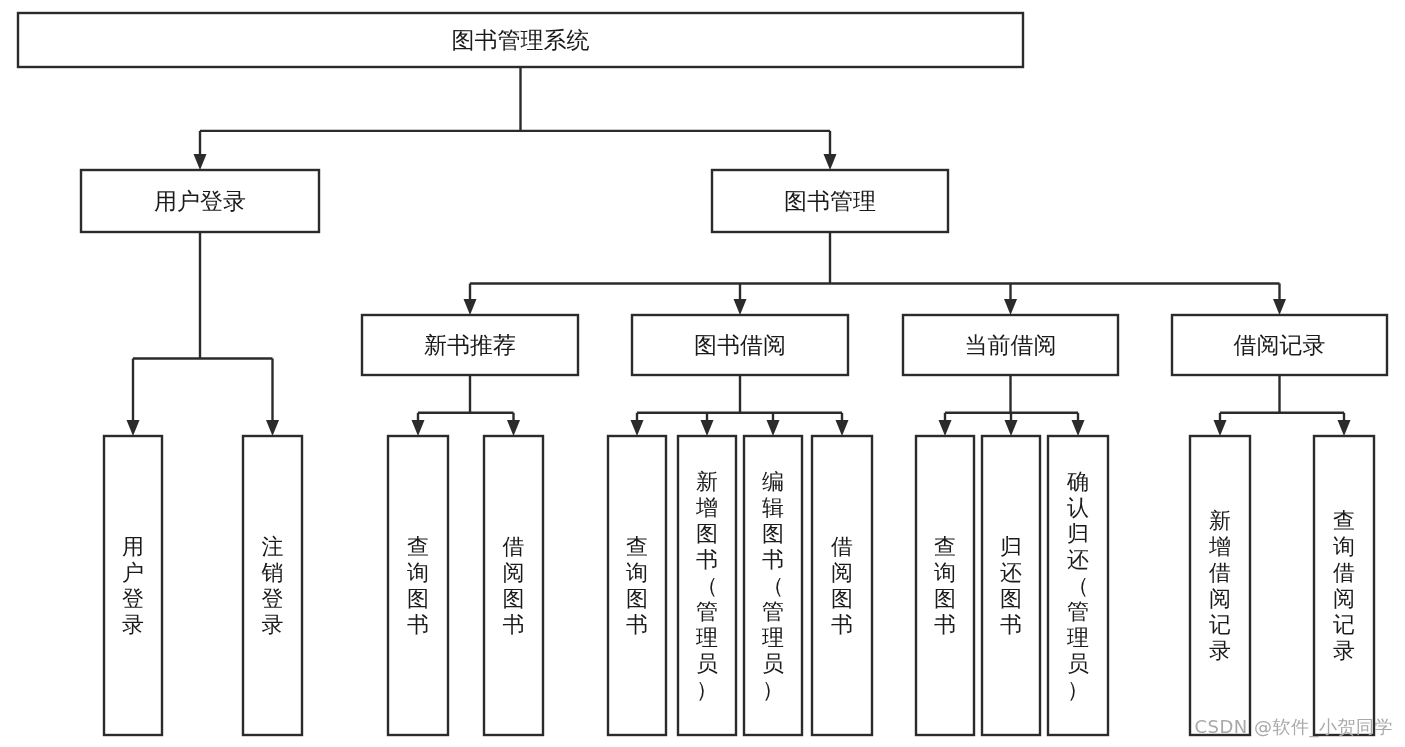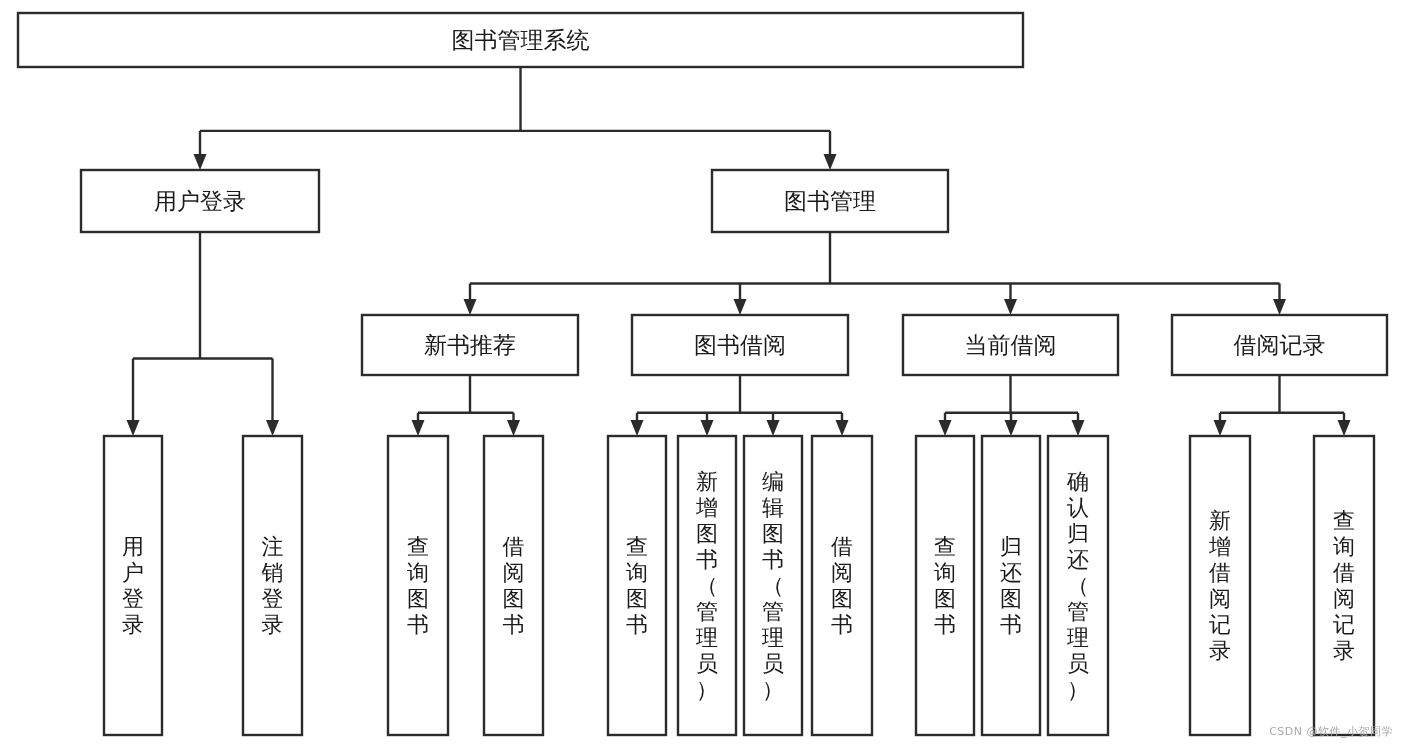--- a/index.html
+++ b/index.html
@@ -48,21 +48,21 @@
     font-family: "DejaVu Sans", "Liberation Sans", sans-serif;
     font-size: 22px;
     fill: #1a1a1a;
     text-anchor: middle;
   }
   .watermark {
     position: absolute;
     right: 12px;
     bottom: 8px;
     font-family: "DejaVu Sans", "Liberation Sans", sans-serif;
-    font-size: 11px;
+    font-size: 18px;
     color: #a9a9a9;
     white-space: nowrap;
     letter-spacing: 0.5px;
   }
 </style>
 </head>
 <body>
 
 <div id="page">
 

